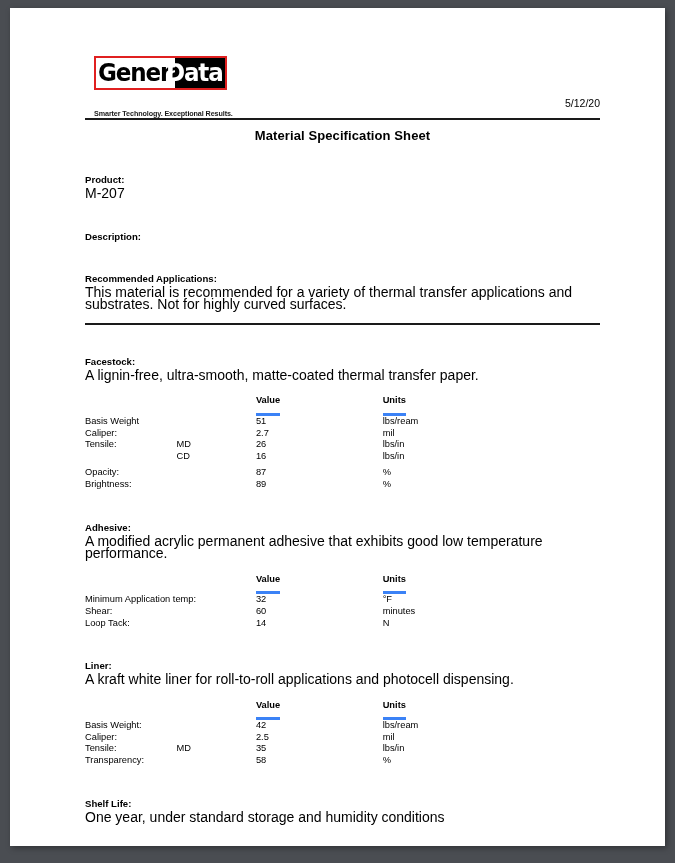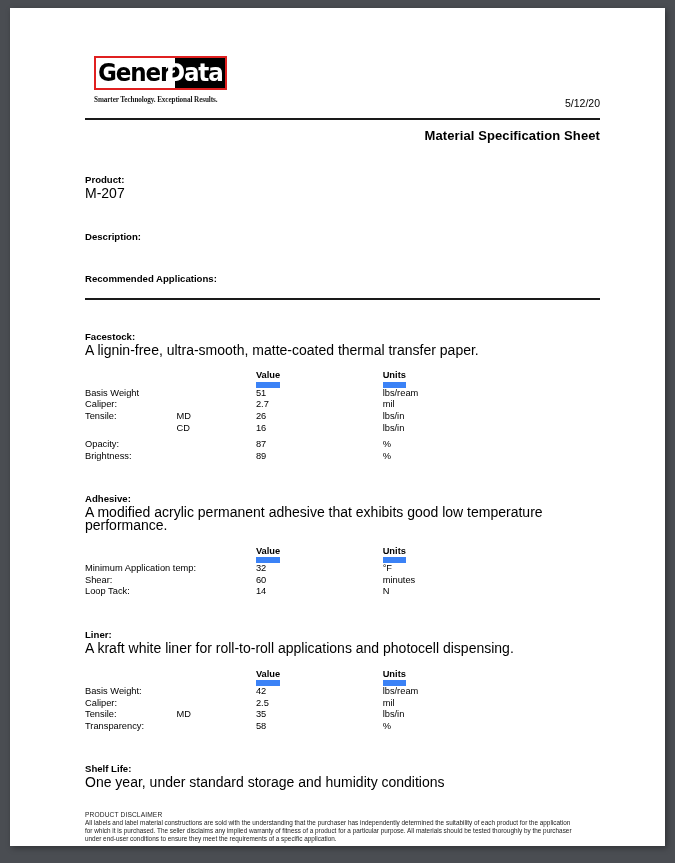--- a/index.html
+++ b/index.html
@@ -80,43 +80,43 @@
     font-family: "DejaVu Sans", sans-serif;
     font-weight: bold;
     font-size: 25px;
     letter-spacing: -1.2px;
     color: #ffffff;
     transform: scaleX(0.92);
     transform-origin: right top;
     line-height: 31px;
   }
   .logo-tagline {
-    margin-top: 6px;
-    font-family: Liberation Serif, serif;
+    margin-top: 19px;
+    font-family: Liberation Sans, sans-serif;
     font-size: 7.2px;
     font-weight: bold;
     color: #1a1a1a;
     letter-spacing: -0.1px;
     white-space: nowrap;
   }
   .doc-date {
     position: absolute;
     right: 0;
     top: 41px;
     font-size: 10.5px;
     color: #000000;
   }
 
   .rule-heavy {
     height: 0;
     border-top: 2.5px solid #1a1a1a;
     margin: 0;
   }
   .doc-title {
-    text-align: right;
+    text-align: center;
     font-size: 13px;
     font-weight: bold;
     color: #000000;
     margin-top: 8px;
     letter-spacing: 0.1px;
   }
 
   
   .section {
     margin-top: 12px;
@@ -148,23 +148,23 @@
     text-align: left;
     font-weight: normal;
     line-height: 11.6px;
     vertical-align: top;
   }
   .spec-table th {
     font-weight: bold;
     padding-bottom: 0;
   }
   .spec-table th span {
-    border-bottom: 6px solid #3b82f6;
+    border-bottom: 3px solid #3b82f6;
     display: inline-block;
-    padding-bottom: 0px;
+    padding-bottom: 6px;
   }
   .col-label  { width: 83px; }
   .col-sub    { width: 72px; }
   .col-value  { width: 115px; }
   .col-units  { width: 120px; }
   .gap-row td { height: 5px; font-size: 1px; line-height: 5px; }
 
   
   .disclaimer {
     margin-top: 22px;
@@ -223,20 +223,21 @@
       <div class="section-heading">Product:</div>
       <div class="section-body">M-207</div>
     </div>
 
     <div class="section">
       <div class="section-heading">Description:</div>
     </div>
 
     <div class="section">
       <div class="section-heading">Recommended Applications:</div>
+      <div class="section-body">This material is recommended for a variety of thermal transfer applications and substrates. Not for highly curved surfaces.</div>
     </div>
 
     <div style="height:12px"></div>
     <div class="rule-heavy"></div>
 
     <div class="section">
       <div class="section-heading">Facestock:</div>
       <div class="section-body">A lignin-free, ultra-smooth, matte-coated thermal transfer paper.</div>
       <table class="spec-table">
         <tbody>

